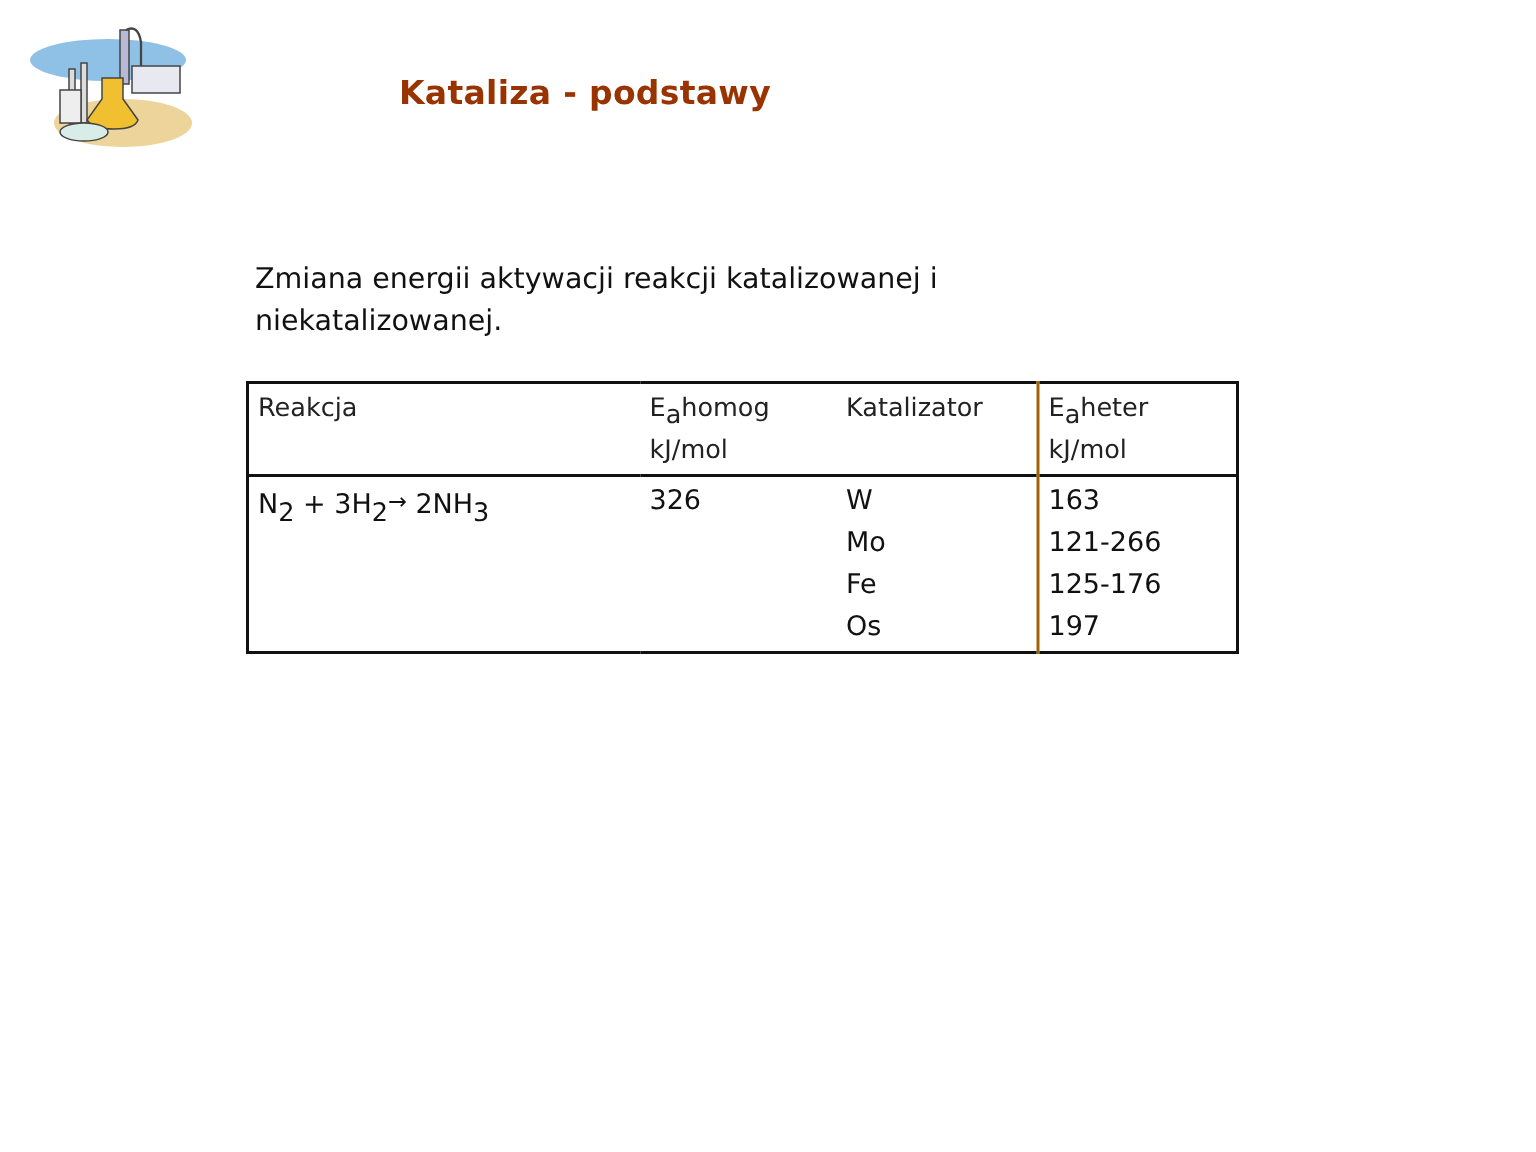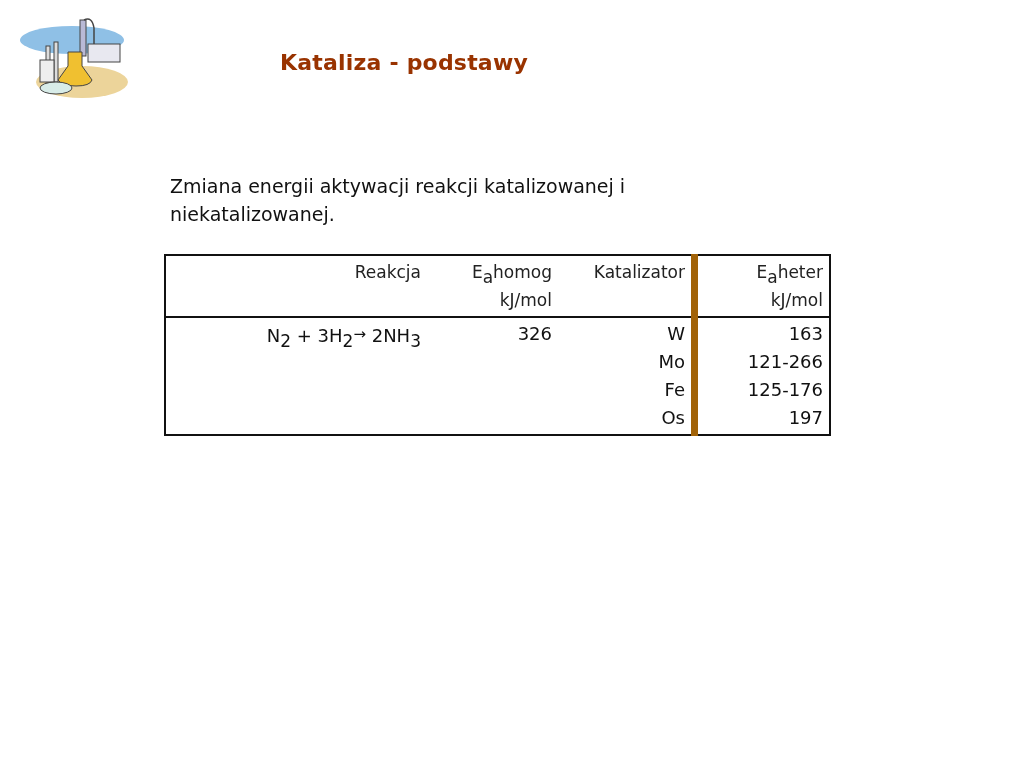--- a/index.html
+++ b/index.html
@@ -4,38 +4,38 @@
 <style>
   html, body { margin: 0; padding: 0; }
   body {
     width: 1024px; height: 768px; background: #ffffff; position: relative; overflow: hidden;
     font-family: "DejaVu Sans", sans-serif; color: #111;
   }
   .logo { position: absolute; left: 18px; top: 16px; width: 112px; height: 84px; }
   .title {
     position: absolute; left: 266px; top: 50px;
     font-family: "DejaVu Sans", sans-serif; font-weight: bold; font-size: 22px;
-    color: #993300; letter-spacing: 0.2px; margin-left: 14px;
+    color: #993300; letter-spacing: 0.2px;
   }
   .subtitle {
     position: absolute; left: 170px; top: 172px; width: 620px;
     font-size: 19px; line-height: 28px; color: #111;
   }
   table.kat {
     position: absolute; left: 164px; top: 254px;
     border-collapse: collapse; border: 2px solid #111;
     font-size: 18px;
   }
   table.kat td {
     vertical-align: top; padding: 2px 6px 2px 6px; line-height: 28px;
   }
-  table.kat tr { border-top: 2px solid #111; text-align: right; }
+  table.kat tr { border-top: 2px solid #111; }
   td.c1 { width: 249px; }
   td.c2 { width: 119px; margin-top: 30px; }
-  td.c3 { width: 121px; border-right: 7px solid #a16207; }
+  td.c3 { width: 121px; border-right: 2px solid #a16207; }
   td.c4 { width: 119px; }
   .hdr td { font-size: 17px; color: #222; }
   .val { font-weight: bold; font-family: "DejaVu Sans", sans-serif; }
   .nb { font-weight: normal; }
   sub.lo { font-size: 17px; vertical-align: -5px; line-height: 0; }
   .arrow { font-size: 15px; vertical-align: 3px; }
   .rxn { font-weight: 500; }
   .low { display:block; margin-top: 14px; }
   .mul div { line-height: 28px; }
 </style>

